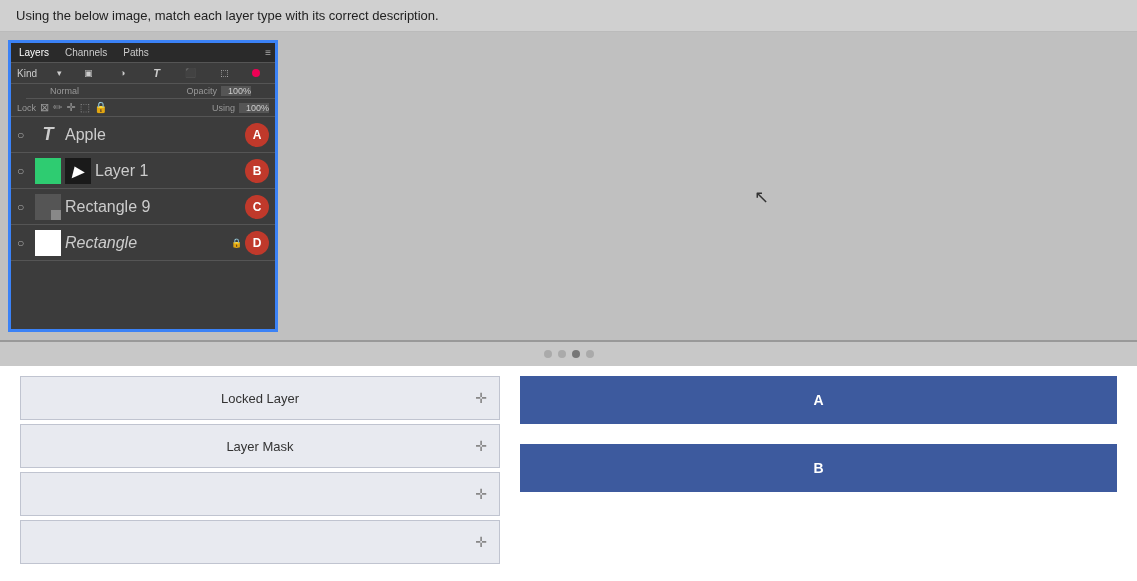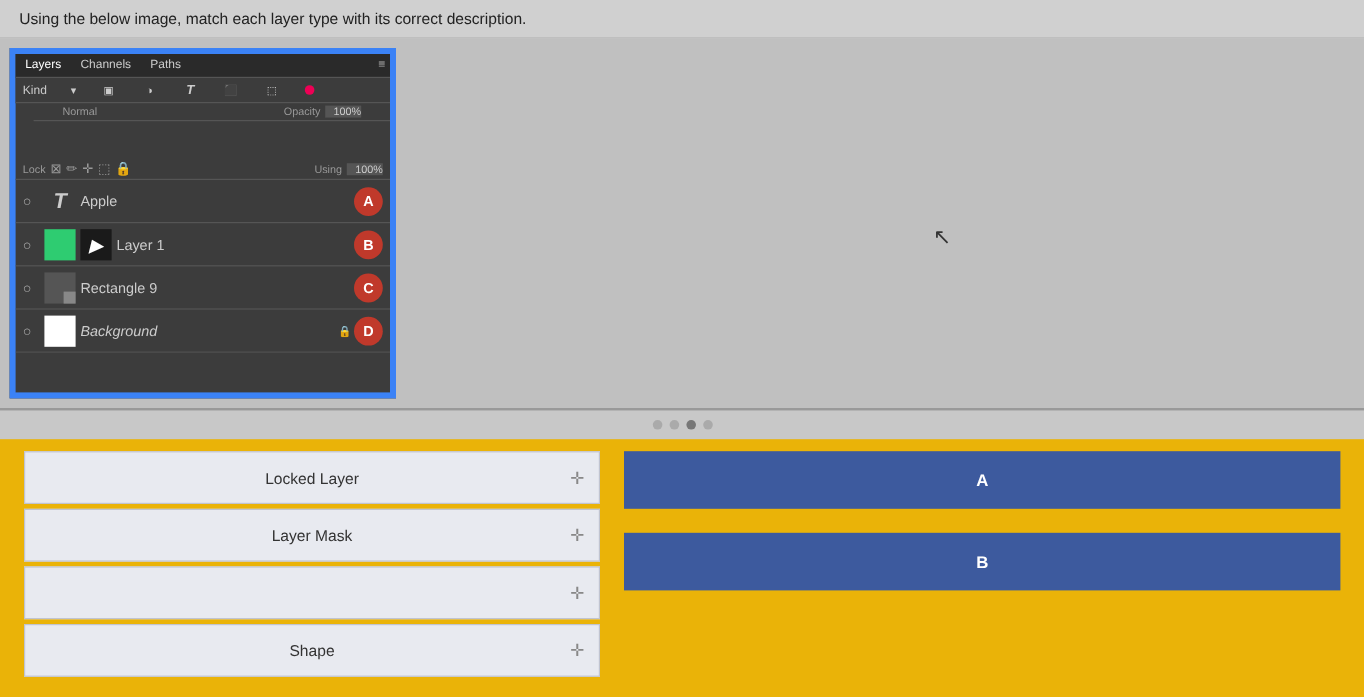--- a/index.html
+++ b/index.html
@@ -32,24 +32,24 @@
     .top-half {
       display: flex;
       height: 310px;
       background: #c0c0c0;
       border-bottom: 2px solid #999;
       position: relative;
     }
 
     
     .ps-panel {
-      width: 322px;
+      width: 270px;
       background: #3c3c3c;
       margin: 8px;
-      border: 5px solid #3b82f6;
+      border: 3px solid #3b82f6;
       font-size: 10px;
       color: #ccc;
       flex-shrink: 0;
     }
 
     .ps-panel-tabs {
       display: flex;
       background: #2a2a2a;
       border-bottom: 1px solid #555;
       align-items: center;
@@ -129,21 +129,20 @@
     }
 
     .ps-lock-row {
       display: flex;
       align-items: center;
       padding: 2px 6px;
       border-bottom: 1px solid #555;
       font-size: 9px;
       color: #999;
       gap: 4px;
-      margin-top: 31px;
     }
 
     .ps-layers {
       overflow-y: auto;
     }
 
     .ps-layer {
       display: flex;
       align-items: center;
       padding: 4px 6px;
@@ -170,21 +169,21 @@
       display: flex;
       align-items: center;
       justify-content: center;
       font-size: 14px;
       font-weight: bold;
       color: #fff;
       font-style: italic;
     }
 
     .ps-layer .layer-name {
-      font-size: 12px;
+      font-size: 16px;
       color: #ccc;
       flex: 1;
     }
 
     .ps-layer .layer-label {
       width: 24px;
       height: 24px;
       border-radius: 50%;
       display: flex;
       align-items: center;
@@ -269,21 +268,21 @@
       background: #aaa;
     }
     .nav-dot.active {
       background: #777;
     }
 
     
     .bottom-half {
       display: flex;
       flex: 1;
-      background: #eab308;
+      background: #ffffff;
       padding: 10px 20px;
       gap: 20px;
     }
 
     
     .drag-items {
       display: flex;
       flex-direction: column;
       gap: 4px;
       flex: 1;
@@ -419,21 +418,21 @@
           <div class="layer-row-2thumbs">
             <div class="thumb rect-thumb"></div>
           </div>
           <span class="layer-name">Rectangle 9</span>
           <div class="layer-label label-red">C</div>
         </div>
 
         <div class="ps-layer">
           <span class="eye">○</span>
           <div class="thumb white-thumb"></div>
-          <span class="layer-name" style="font-style:italic;">Background</span>
+          <span class="layer-name" style="font-style:italic;">Rectangle</span>
           <span class="lock-icon">🔒</span>
           <div class="layer-label label-red">D</div>
         </div>
 
       </div>
     </div>
 
     <div class="top-right">
       <span class="cursor-indicator">↖</span>
     </div>
@@ -459,21 +458,20 @@
       <div class="drag-item">
         <span class="drag-item-label">Layer Mask</span>
         <span class="drag-handle">✛</span>
       </div>
 
       <div class="drag-item">
         <span class="drag-handle">✛</span>
       </div>
 
       <div class="drag-item">
-        <span class="drag-item-label">Shape</span>
         <span class="drag-handle">✛</span>
       </div>
 
     </div>
 
     <div class="drop-targets">
 
       <div class="drop-target">
         <span>A</span>
       </div>

